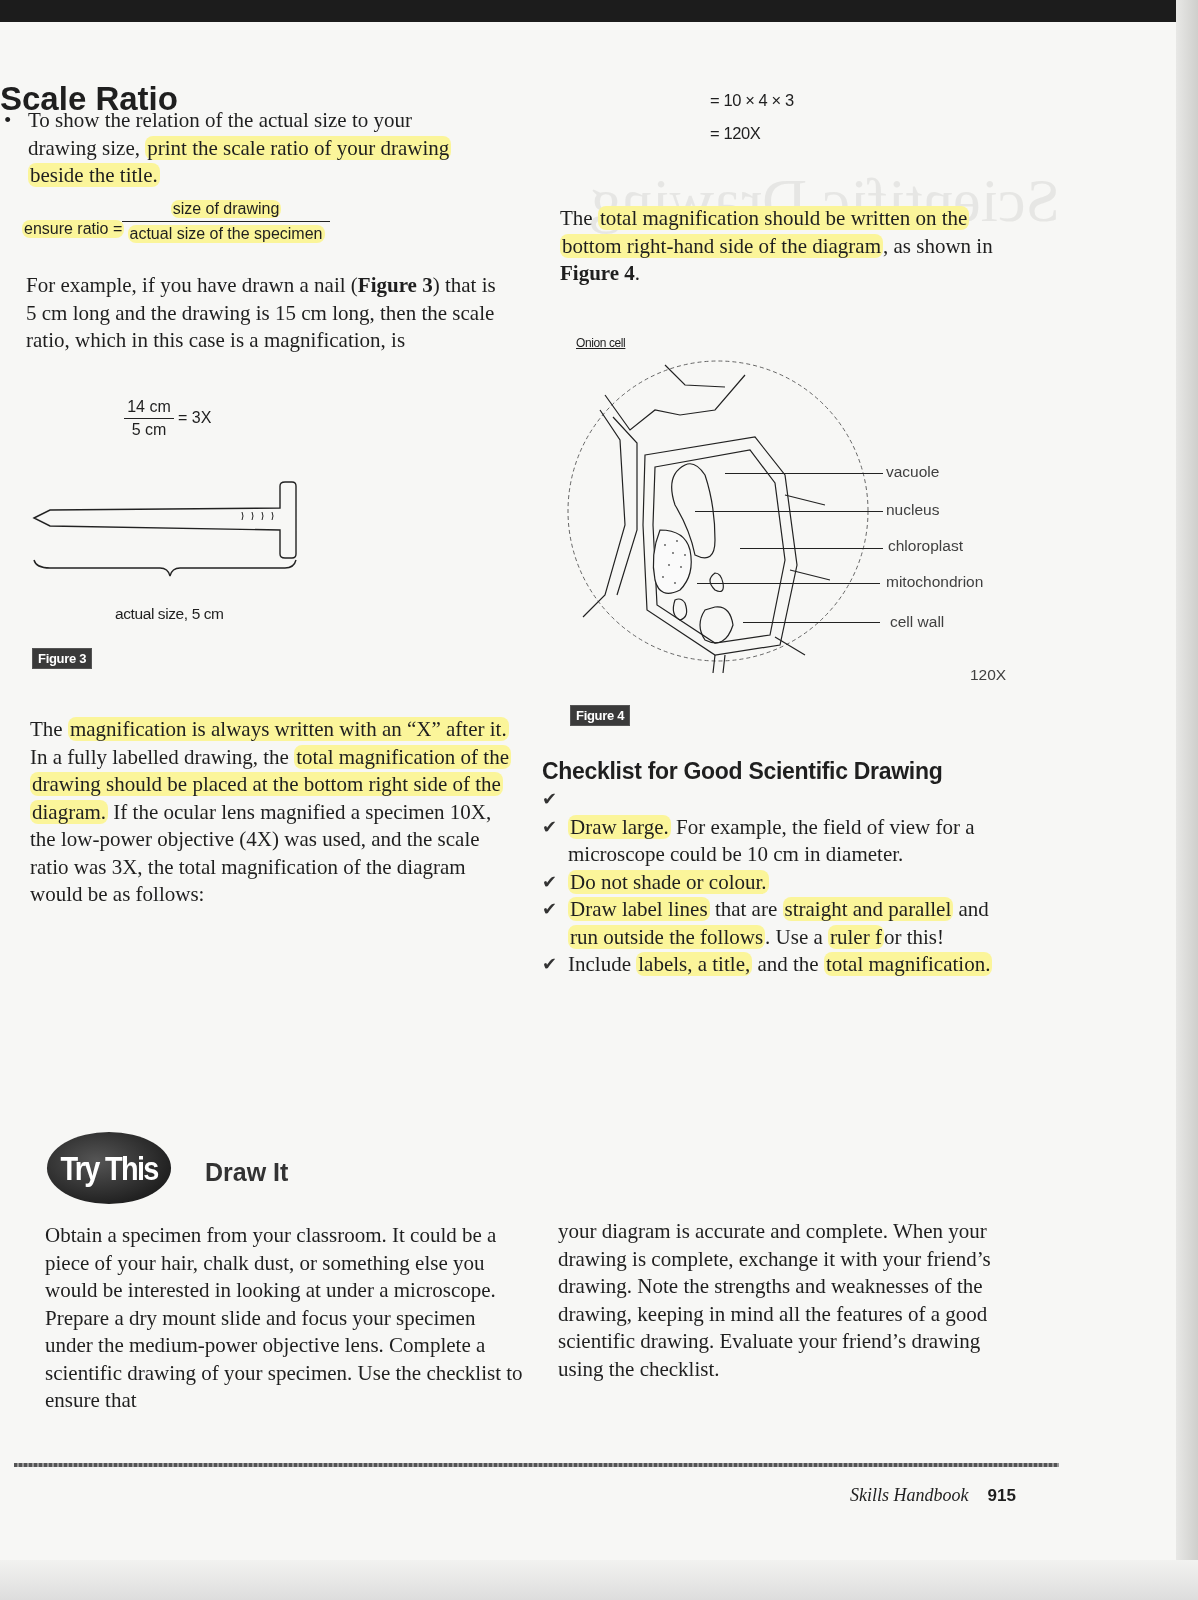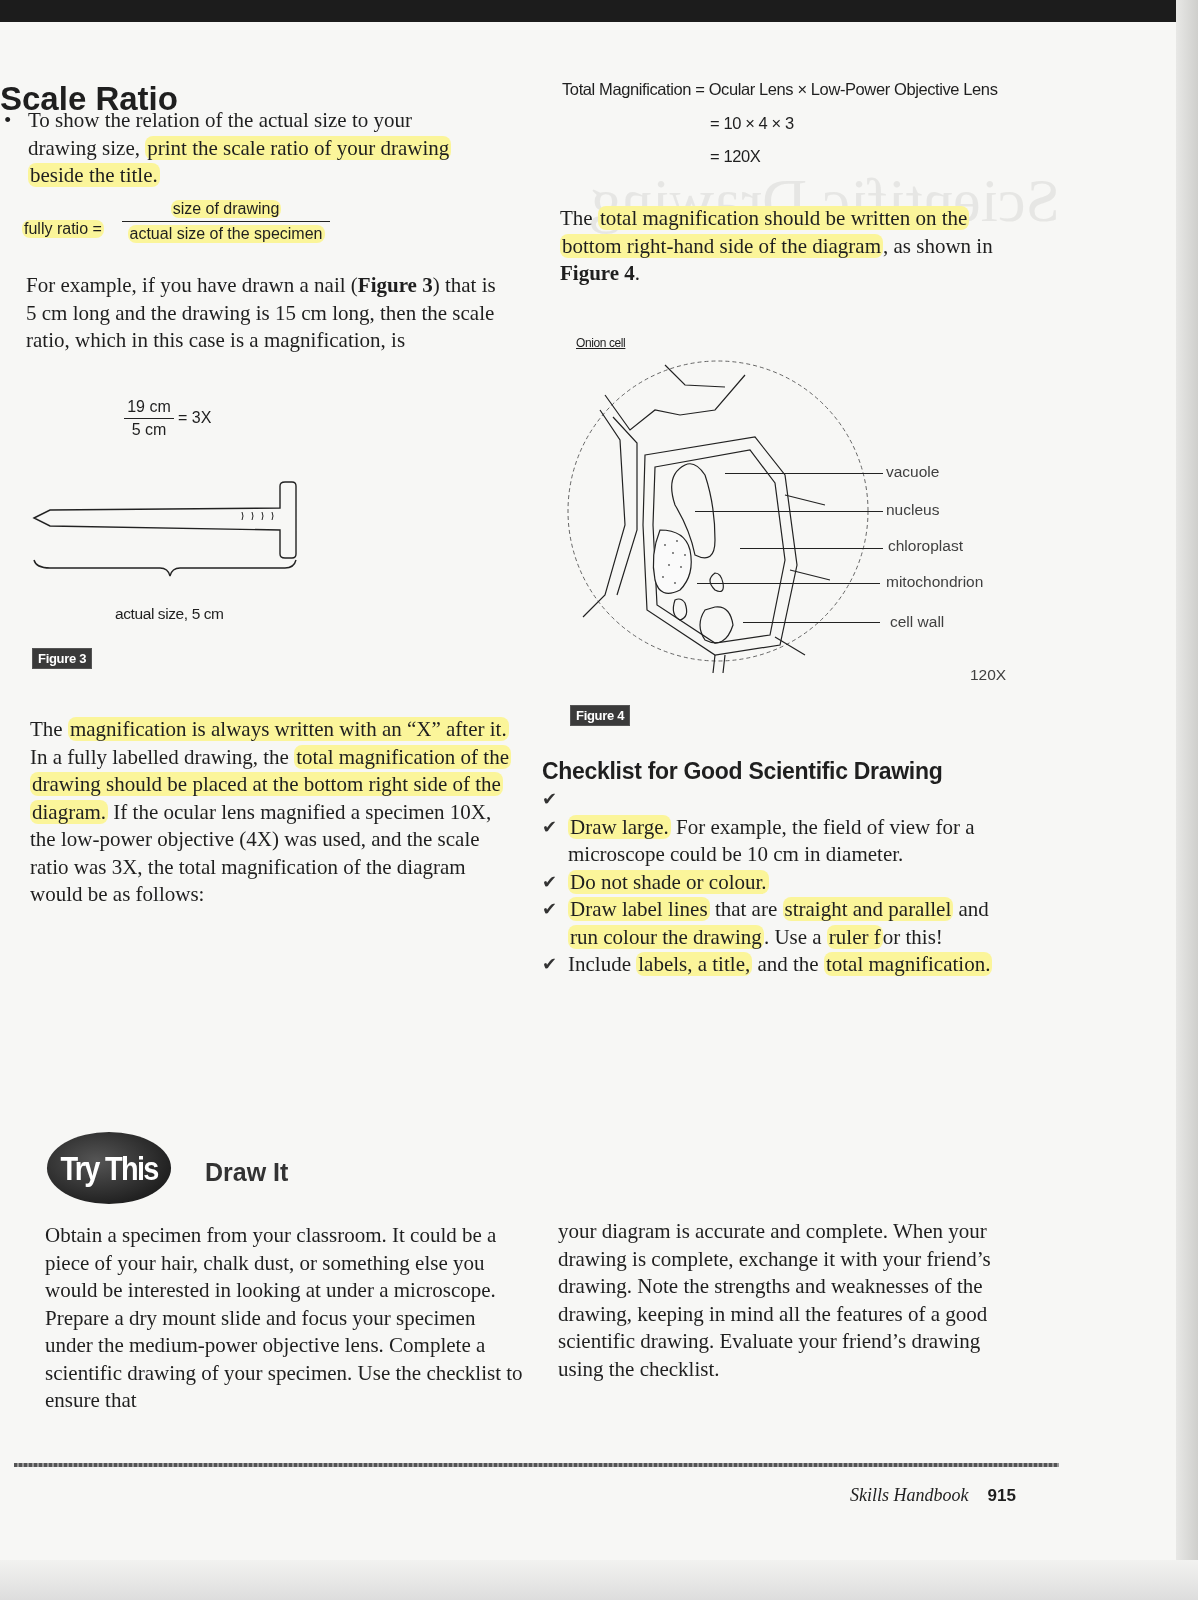--- a/index.html
+++ b/index.html
@@ -46,53 +46,52 @@
 <h2 class="abs" style="left:0; top:80px; font-size:33px;">Scale Ratio</h2>
 
 <div class="abs serif" style="left:0; top:107px; width:480px; display:flex;">
   <span style="width:24px; flex:none; padding-left:4px;">•</span>
   <span>
     <span>To show the relation of the actual size to your drawing size, </span><span class="hl">print the scale ratio of your drawing beside the title.</span>
   </span>
 </div>
 
 <div class="abs" style="left:22px; top:200px; font-family:'Liberation Sans',sans-serif; font-size:16px;">
-  <span class="hl" style="position:absolute; left:0; top:20px; white-space:nowrap;">fully ratio =</span>
+  <span class="hl" style="position:absolute; left:0; top:20px; white-space:nowrap;">ensure ratio =</span>
   <div style="position:absolute; left:100px; top:0; width:208px; text-align:center;">
     <div class="hl" style="display:inline-block;">size of drawing</div>
     <div style="height:1px; background:#222; margin:3px 0;"></div>
     <div class="hl" style="display:inline-block;">actual size of the specimen</div>
   </div>
 </div>
 
 <div class="abs serif" style="left:26px; top:272px; width:480px;">
   <span>For example, if you have drawn a nail (</span><b>Figure 3</b><span>) that is 5 cm long and the drawing is 15 cm long, then the scale ratio, which in this case is a magnification, is</span>
 </div>
 
 <div class="abs" style="left:124px; top:398px; font-family:'Liberation Sans',sans-serif; font-size:16px;">
-  <div style="width:50px; text-align:center;">19 cm</div>
+  <div style="width:50px; text-align:center;">14 cm</div>
   <div style="width:50px; height:1px; background:#222; margin:2px 0;"></div>
   <div style="width:50px; text-align:center;">5 cm</div>
   <span style="position:absolute; left:54px; top:11px; white-space:nowrap;">= 3X</span>
 </div>
 
 <svg class="abs" style="left:30px; top:480px;" width="270" height="110" viewBox="0 0 270 110">
   <path d="M4,38 L20,30 L250,28 L250,6 Q250,2 255,2 L262,2 Q266,2 266,6 L266,74 Q266,78 262,78 L255,78 Q250,78 250,74 L250,50 L20,46 Z" fill="none" stroke="#222" stroke-width="1.4"></path>
   <path d="M212,32 q2,4 0,8 M222,32 q2,4 0,8 M232,32 q2,4 0,8 M242,32 q2,4 0,8" fill="none" stroke="#222" stroke-width="1"></path>
   <path d="M4,80 Q6,88 20,88 L130,88 Q138,88 140,96 Q142,88 150,88 L255,88 Q264,88 266,80" fill="none" stroke="#222" stroke-width="1.4"></path>
 </svg>
 <div class="abs" style="left:115px; top:605px; font-family:'Liberation Sans',sans-serif; font-size:15.5px; letter-spacing:-0.4px;">actual size, 5 cm</div>
 <div class="abs fig-badge" style="left:32px; top:648px;">Figure 3</div>
 
 <div class="abs serif" style="left:30px; top:716px; width:490px;">
   <span>The </span><span class="hl">magnification is always written with an “X” after it.</span><span> In a fully labelled drawing, the </span><span class="hl">total magnification of the drawing should be placed at the bottom right side of the diagram.</span><span> If the ocular lens magnified a specimen 10X, the low-power objective (4X) was used, and the scale ratio was 3X, the total magnification of the diagram would be as follows:</span>
 </div>
 
 <div class="abs" style="left:562px; top:78px; font-family:'Liberation Sans',sans-serif; font-size:16.5px; line-height:23px; letter-spacing:-0.4px;">
-  <div>Total Magnification = Ocular Lens × Low-Power Objective Lens</div>
   <div style="padding-left:148px; margin-top:11px;">= 10 × 4 × 3</div>
   <div style="padding-left:148px; margin-top:10px;">= 120X</div>
 </div>
 
 <div class="abs serif" style="left:560px; top:205px; width:460px;">
   <span>The </span><span class="hl">total magnification should be written on the bottom right-hand side of the diagram</span><span>, as shown in </span><b>Figure 4</b><span>.</span>
 </div>
 
 <div class="abs" style="left:576px; top:336px; font-family:'Liberation Sans',sans-serif; font-size:12px; text-decoration:underline; letter-spacing:-0.4px;">Onion cell</div>
 <svg class="abs" style="left:565px; top:355px;" width="320" height="320" viewBox="0 0 320 320">
@@ -139,21 +138,21 @@
   <div class="check-item">
     <span class="check-mark">✔</span>
     <span><span class="hl">Draw large.</span><span> For example, the field of view for a microscope could be 10 cm in diameter.</span></span>
   </div>
   <div class="check-item">
     <span class="check-mark">✔</span>
     <span><span class="hl">Do not shade or colour.</span></span>
   </div>
   <div class="check-item">
     <span class="check-mark">✔</span>
-    <span><span class="hl">Draw label lines</span><span> that are </span><span class="hl">straight and parallel</span><span> and </span><span class="hl">run colour the drawing</span><span>. Use a </span><span class="hl">ruler f</span><span>or this!</span></span>
+    <span><span class="hl">Draw label lines</span><span> that are </span><span class="hl">straight and parallel</span><span> and </span><span class="hl">run outside the follows</span><span>. Use a </span><span class="hl">ruler f</span><span>or this!</span></span>
   </div>
   <div class="check-item">
     <span class="check-mark">✔</span>
     <span><span>Include </span><span class="hl">labels, a title,</span><span> and the </span><span class="hl">total magnification.</span></span>
   </div>
 </div>
 
 <div class="abs" style="left:36px; top:1132px;">
   <div class="try-oval">Try This</div>
 </div>

